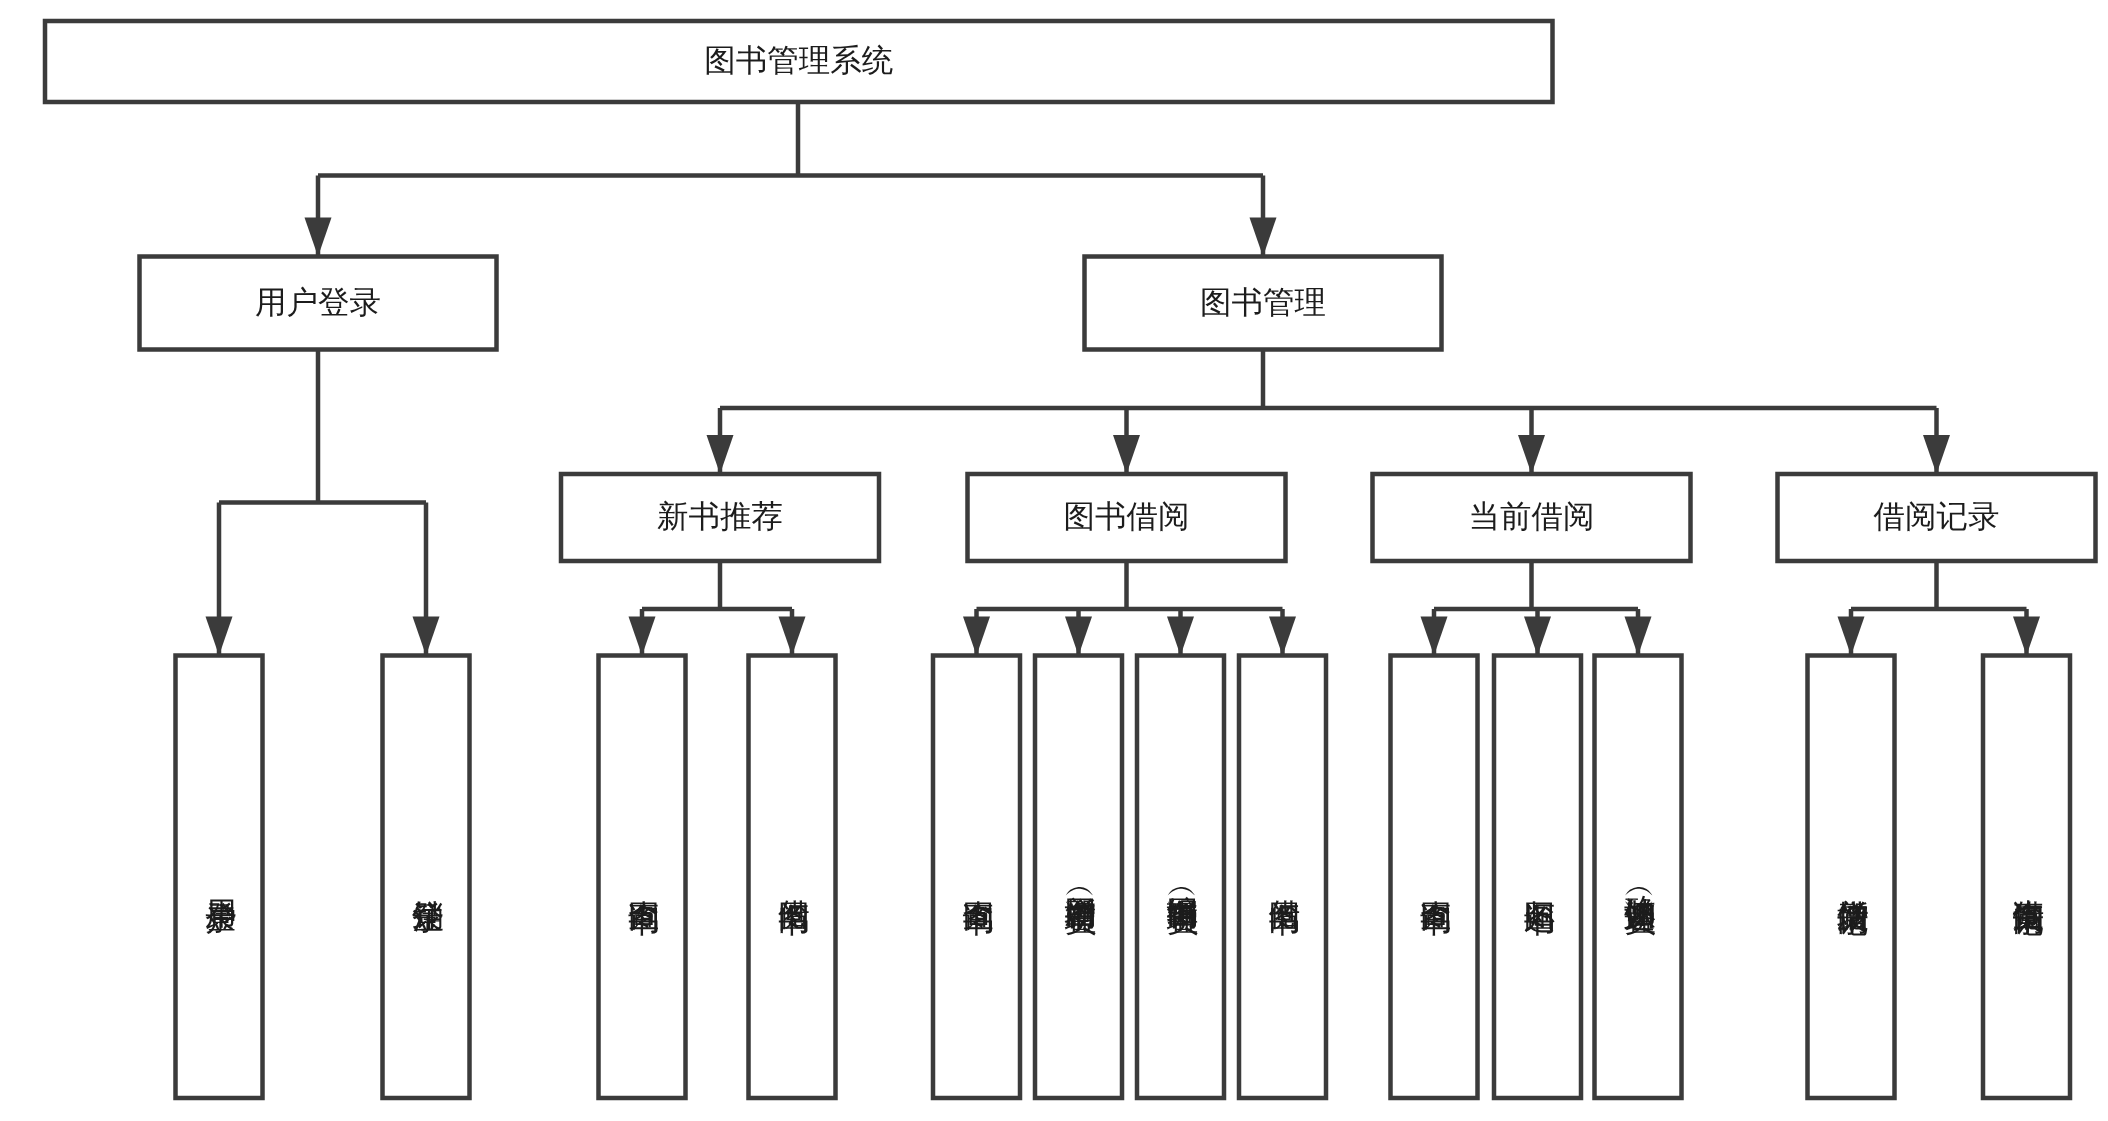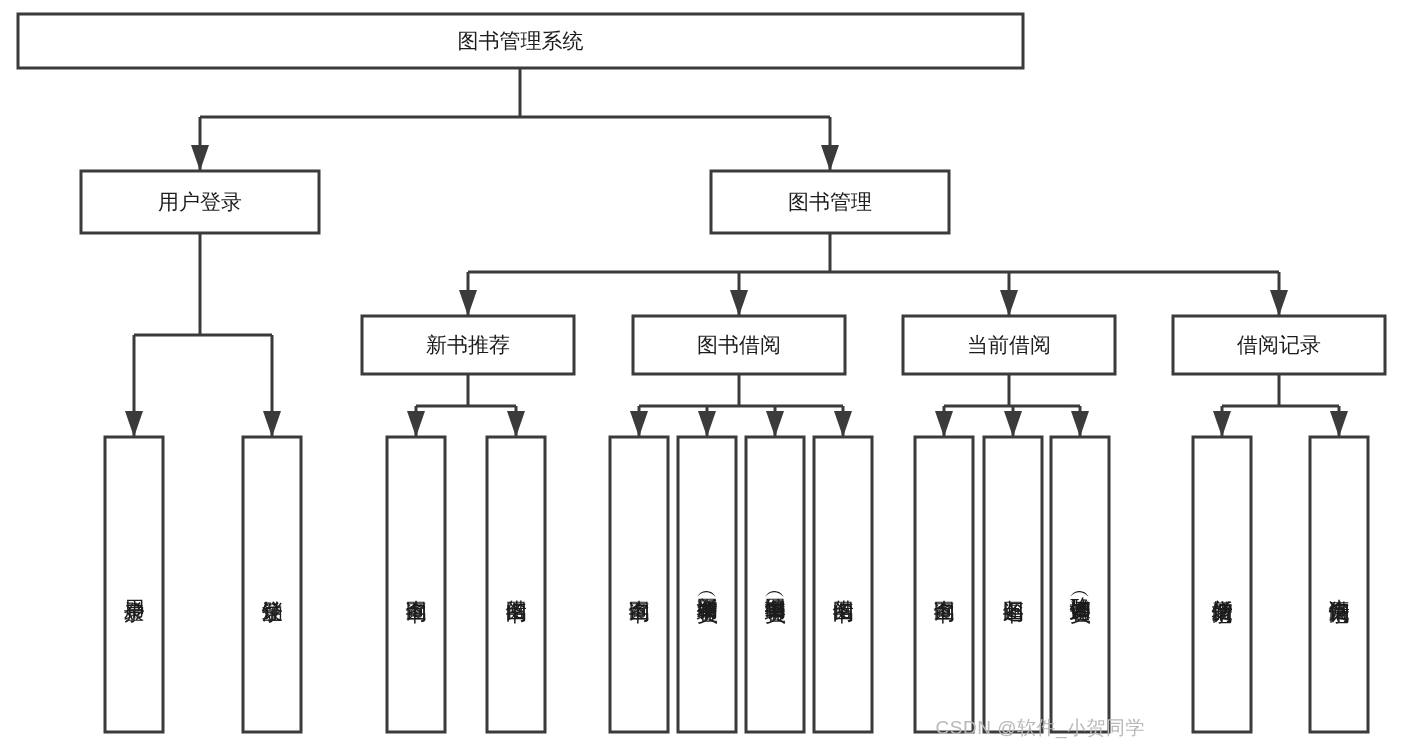--- a/index.html
+++ b/index.html
@@ -11,20 +11,21 @@
     width: 1405px;
     height: 747px;
     font-family: "Liberation Sans", "DejaVu Sans", sans-serif;
     overflow: hidden;
     position: relative;
   }
   #diagram-root {
     position: relative;
     width: 1155px;
     height: 747px;
+    margin-left: 12px;
   }
   svg.diagram-canvas {
     display: block;
     width: 1405px;
     height: 747px;
   }
   .node-rect {
     fill: #ffffff;
     stroke: #3b3b3b;
     stroke-width: 3;
@@ -169,14 +170,13 @@
       <div class="node-label-v" style="left: 610px; top: 437px; width: 58px; height: 295px;">查询图书</div>
       <div class="node-label-v" style="left: 678px; top: 437px; width: 58px; height: 295px;">新增图书（管理员）</div>
       <div class="node-label-v" style="left: 746px; top: 437px; width: 58px; height: 295px;">编辑图书（管理员）</div>
       <div class="node-label-v" style="left: 814px; top: 437px; width: 58px; height: 295px;">借阅图书</div>
       <div class="node-label-v" style="left: 915px; top: 437px; width: 58px; height: 295px;">查询图书</div>
       <div class="node-label-v" style="left: 984px; top: 437px; width: 58px; height: 295px;">归还图书</div>
       <div class="node-label-v" style="left: 1051px; top: 437px; width: 58px; height: 295px;">确认归还（管理员）</div>
       <div class="node-label-v" style="left: 1193px; top: 437px; width: 58px; height: 295px;">新增借阅记录</div>
       <div class="node-label-v" style="left: 1310px; top: 437px; width: 58px; height: 295px;">查询借阅记录</div>
     </div>
-  <div class="watermark">CSDN @软件_小贺同学</div>
 </div>
 
 </body></html>

